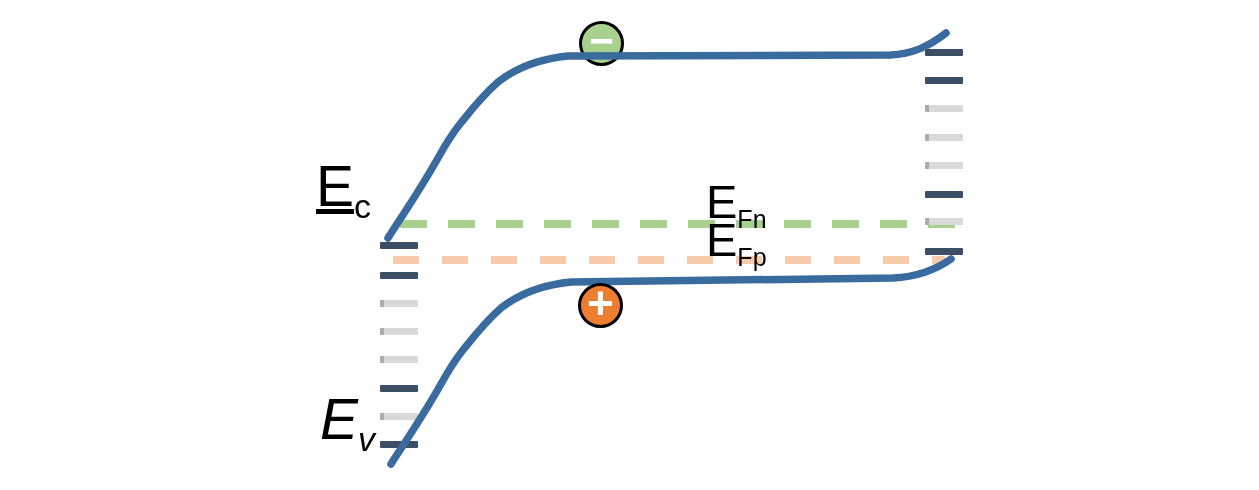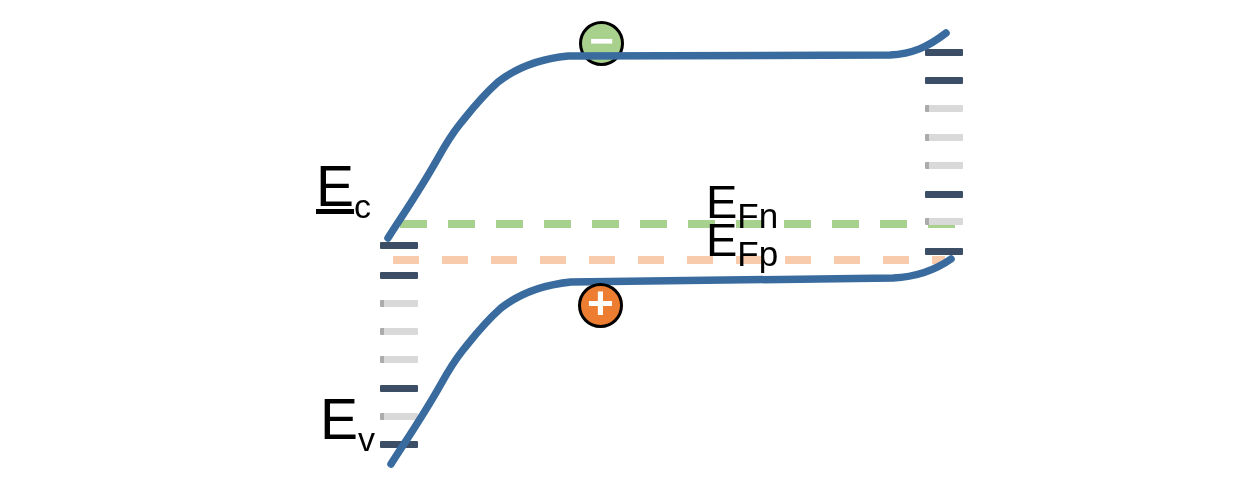--- a/index.html
+++ b/index.html
@@ -38,25 +38,25 @@
     color:#ffffff;font-weight:bold;
   }
   #electron-marker{left:579px;top:21px;background:var(--electron-fill);}
   #electron-marker .sym{font-size:42px;line-height:1;transform:translateY(-3px);}
   #hole-marker{left:578px;top:283px;background:var(--hole-fill);}
   #hole-marker .sym{font-size:46px;line-height:1;transform:translateY(-3px);}
   
   .band-label{position:absolute;color:var(--label-text);line-height:1;}
   .band-label .sub{vertical-align:sub;}
   #ec-label{left:316px;top:158px;font-size:57px;text-decoration:underline;}
-  #ev-label{left:320px;top:391px;font-size:57px;}
+  #ev-label{left:320px;top:391px;font-size:57px;font-style:italic;}
   #ec-label .sub,#ev-label .sub{font-size:34px;}
   #efn-label{left:706px;top:178px;font-size:47px;}
   #efp-label{left:706px;top:216px;font-size:47px;}
-  #efn-label .sub,#efp-label .sub{font-size:35px;}
+  #efn-label .sub,#efp-label .sub{font-size:25px;}
 </style>
 </head>
 <body>
 
 <div id="canvas" style="--band-curve: #3A6B9E; --dark-level: #3C4D66; --gray-level: #D9D9D9; --gray-level-cap: #ABABAB; --electron-fill: #A9D18E; --hole-fill: #ED7D31; --efn-line: #A9D18E; --efp-line: #F8CBAD; --marker-outline: #000000; --label-text: #000000;">
 
   <div class="fermi-line" id="efn-line"></div>
   <div class="fermi-line" id="efp-line"></div>
 
   <div class="ladder" id="left-ladder">

